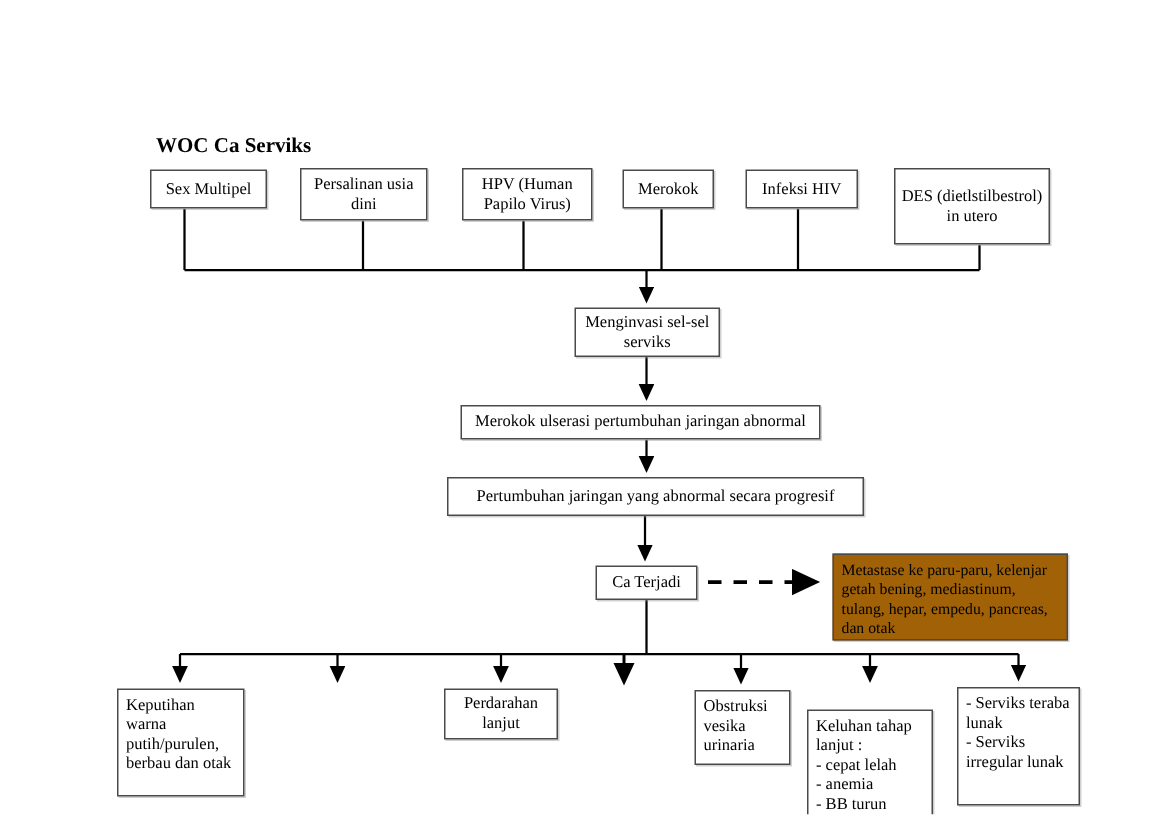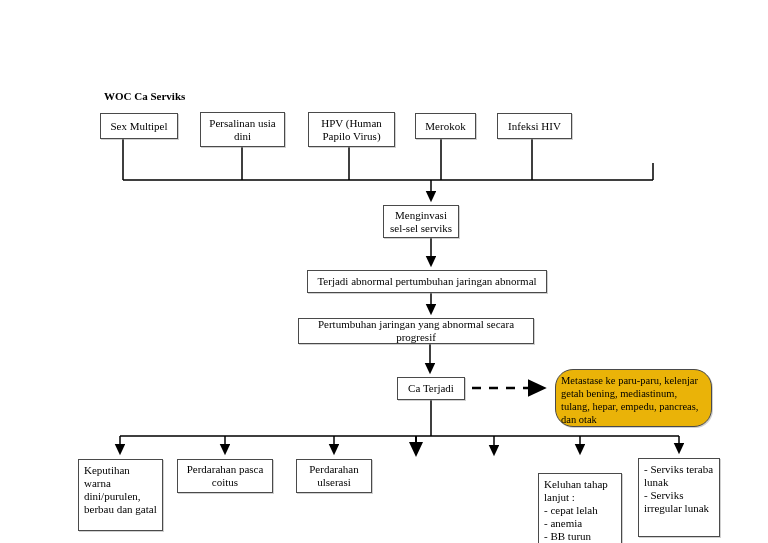--- a/index.html
+++ b/index.html
@@ -4,47 +4,47 @@
 <style>
   html,body{margin:0;padding:0;background:#ffffff;}
   .canvas{
     position:relative;width:768px;height:543px;background:#ffffff;
     font-family:"Liberation Serif","DejaVu Serif",serif;
     color:#000;overflow:hidden;
   }
   .connectors{position:absolute;left:0;top:0;width:768px;height:543px;}
   .title{
     position:absolute;left:104px;top:90px;
-    font-size:11px;font-weight:bold;white-space:nowrap;
+    font-size:14px;font-weight:bold;white-space:nowrap;
   }
   .box{
     position:absolute;box-sizing:border-box;
     border:1px solid #4a4a4a;background:#ffffff;
     font-size:11px;line-height:13px;
     display:flex;align-items:center;justify-content:center;
     text-align:center;padding:2px 3px;
     box-shadow:1px 1px 0 rgba(150,150,150,.45);
   }
   .box.left{
     align-items:flex-start;justify-content:flex-start;
     text-align:left;padding:4px 5px;
   }
   .pre{white-space:pre-line;}
-  .hl{background:#eab308;border-radius:18px;}
+  .hl{background:#a16207;}
   
   #bA{left:100px;top:113px;width:78px;height:26px}
   #bB{left:200px;top:112px;width:85px;height:35px}
   #bC{left:308px;top:112px;width:87px;height:35px}
   #bD{left:415px;top:113px;width:61px;height:26px}
   #bE{left:497px;top:113px;width:75px;height:26px}
   #bF{left:596px;top:112px;width:104px;height:51px}
   
-  #bInv{left:383px;top:205px;width:76px;height:33px}
+  #bInv{left:383px;top:205px;width:97px;height:33px}
   #bUlc{left:307px;top:270px;width:240px;height:23px}
-  #bPro{left:298px;top:318px;width:236px;height:26px}
+  #bPro{left:298px;top:318px;width:278px;height:26px}
   #bCa{left:397px;top:377px;width:68px;height:23px}
   #bMet{left:555px;top:369px;width:157px;height:58px;font-size:10.5px;line-height:13px}
   
   #s1{left:78px;top:459px;width:85px;height:72px}
   #s2{left:177px;top:459px;width:96px;height:34px}
   #s3{left:296px;top:459px;width:76px;height:34px}
   #s4{left:382px;top:460px;width:68px;height:37px}
   #s5{left:463px;top:460px;width:64px;height:50px}
   #s6{left:538px;top:473px;width:84px;height:73px}
   #s7{left:638px;top:458px;width:82px;height:79px}
@@ -81,30 +81,31 @@
     <line x1="679" y1="436" x2="679" y2="452" stroke="#000" stroke-width="1.5" marker-end="url(#ah)"></line>
   </svg>
 
   <div class="title">WOC Ca Serviks</div>
 
   <div class="box" id="bA">Sex Multipel</div>
   <div class="box" id="bC">HPV (Human Papilo Virus)</div>
   <div class="box" id="bB">Persalinan usia dini</div>
   <div class="box" id="bD">Merokok</div>
   <div class="box" id="bE">Infeksi HIV</div>
+  <div class="box" id="bF">DES (dietlstilbestrol) in utero</div>
 
   <div class="box" id="bInv">Menginvasi sel-sel serviks</div>
-  <div class="box" id="bUlc">Terjadi abnormal pertumbuhan jaringan abnormal</div>
+  <div class="box" id="bUlc">Merokok ulserasi pertumbuhan jaringan abnormal</div>
   <div class="box" id="bPro">Pertumbuhan jaringan yang abnormal secara progresif</div>
   <div class="box" id="bCa">Ca Terjadi</div>
   <div class="box left hl" id="bMet">Metastase ke paru-paru, kelenjar getah bening, mediastinum, tulang, hepar, empedu, pancreas, dan otak</div>
 
-  <div class="box left" id="s1">Keputihan warna dini/purulen, berbau dan gatal</div>
-  <div class="box" id="s2">Perdarahan pasca coitus</div>
-  <div class="box" id="s3">Perdarahan ulserasi</div>
+  <div class="box left" id="s1">Keputihan warna putih/purulen, berbau dan otak</div>
+  <div class="box" id="s3">Perdarahan lanjut</div>
+  <div class="box left" id="s5">Obstruksi vesika urinaria</div>
   <div class="box left pre" id="s6">Keluhan tahap lanjut :
 - cepat lelah
 - anemia
 - BB turun</div>
   <div class="box left pre" id="s7">- Serviks teraba lunak
 - Serviks irregular lunak</div>
 
 </div>
 
 </body></html>

